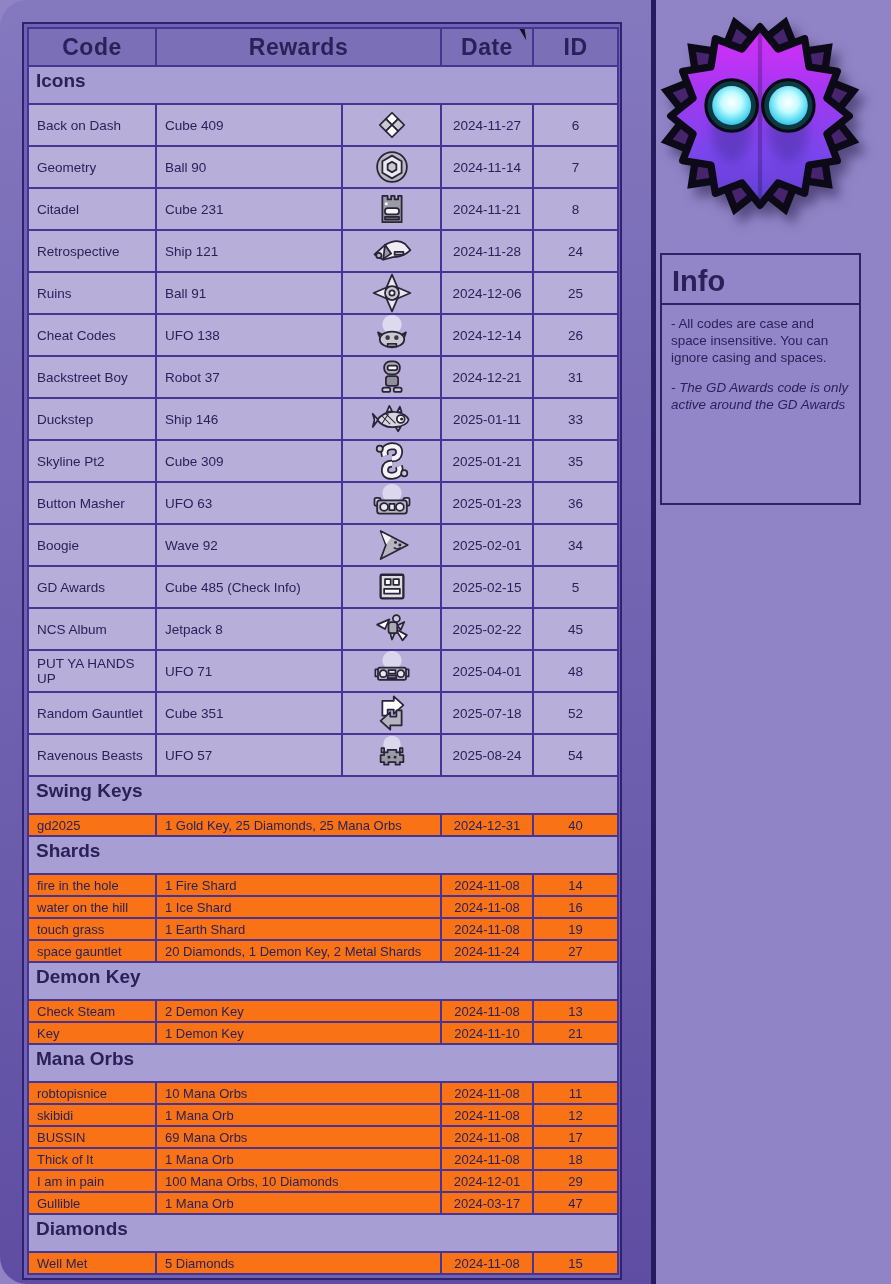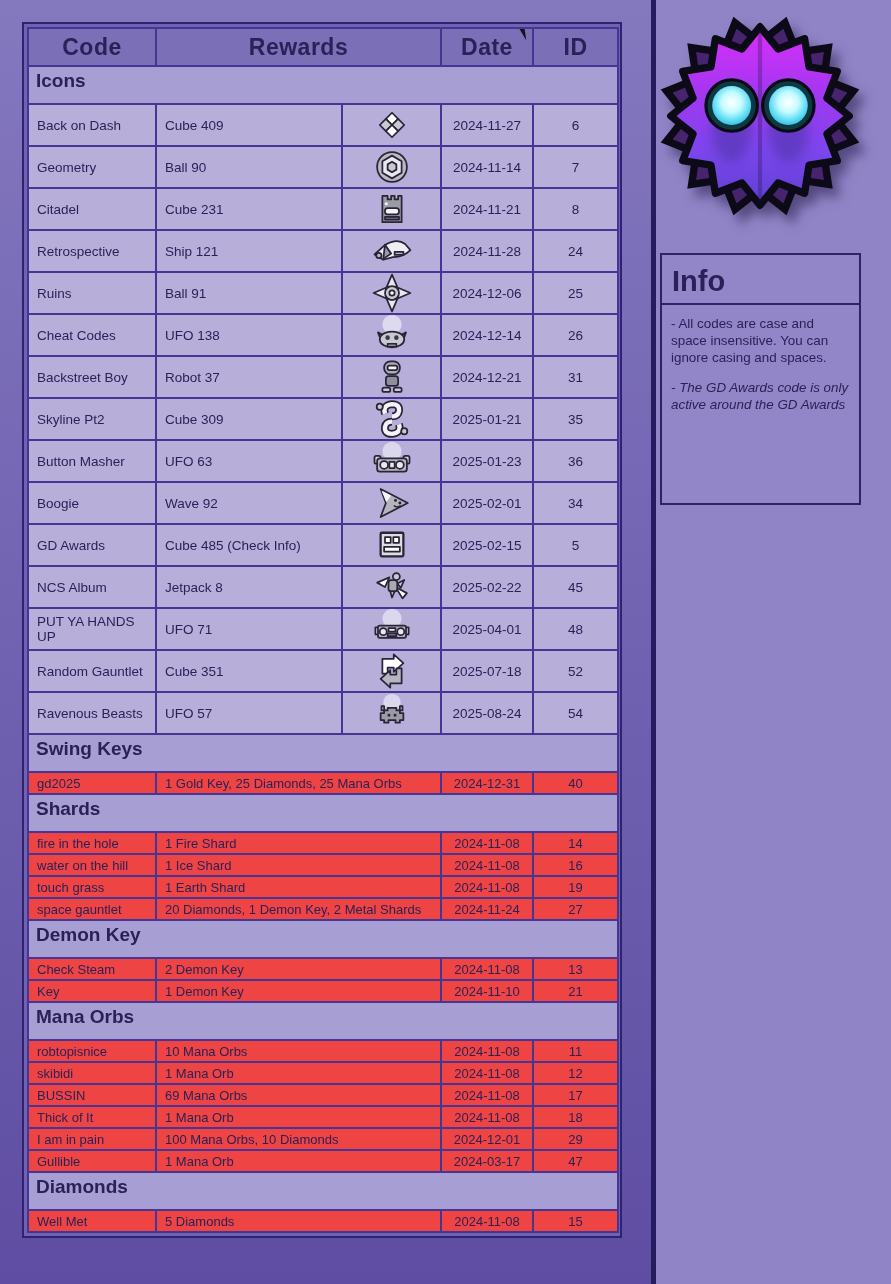--- a/index.html
+++ b/index.html
@@ -1,33 +1,33 @@
 <!DOCTYPE html>
 <html><head>
 <meta charset="utf-8">
 <style>
   html,body{margin:0;padding:0;}
   body{background:#9084c7;font-family:"Liberation Sans","DejaVu Sans",sans-serif;}
-  .page{position:relative;width:891px;height:1284px;overflow:hidden;background:#9084c7;}
+  .page{position:relative;width:891px;height:1284px;overflow:hidden;background:#9084c7;border-radius:27px;}
 
   
   .panel{position:absolute;left:-6px;top:-6px;width:652px;height:1294px;
          border:5px solid #261b5e;background:linear-gradient(#8478bf,#5e4da2);}
 
   
   .tablebox{position:absolute;left:22px;top:22px;width:600px;
             border:2px solid #2f2270;background:#6f62b0;padding:3px;box-sizing:border-box;}
   table.codes{border-collapse:collapse;table-layout:fixed;width:590px;}
   table.codes td,table.codes th{border:2px solid #463594;color:#2b2158;overflow:hidden;}
   table.codes th{background:#7b6fb7;font-size:23px;font-weight:bold;height:34px;
                  letter-spacing:.5px;position:relative;}
   td.sec{background:#a79ed4;font-size:19px;font-weight:bold;height:28px;
          padding:0 0 8px 7px;text-align:left;}
   tr.icon-row td{background:#b7aeda;height:40px;font-size:13.5px;}
-  tr.compact td{background:#ef4444;height:20px;font-size:13px;}
+  tr.compact td{background:#f97316;height:20px;font-size:13px;}
   td.code,td.reward{text-align:left;padding:0 4px 0 8px;}
   td.date,td.idc{text-align:center;padding:0;}
   td.icon-cell{text-align:center;padding:0;}
   .gd-icon{display:block;margin:-2px auto;}
 
   
   .date-marker{position:absolute;right:5px;top:-1px;width:9px;height:12px;background:#15121f;
                clip-path:polygon(0 0,65% 0,100% 100%);transform:rotate(6deg);}
 
   
@@ -182,20 +182,40 @@
                   <rect x="15" y="6" width="18" height="15" rx="7" fill="#aaaab4"></rect>
                   <rect x="19" y="11" width="11" height="5" rx="2" fill="#f4f4f7"></rect>
                   <rect x="17" y="23" width="14" height="11" rx="3" fill="#8f8f9a"></rect>
                   <rect x="13" y="36" width="9" height="5" rx="2" fill="#c9c9d1"></rect>
                   <rect x="26" y="36" width="9" height="5" rx="2" fill="#c9c9d1"></rect>
                 </g>
               </svg>
             </td>
             <td class="date">2024-12-21</td>
             <td class="idc">31</td>
+          </tr>
+          <tr class="icon-row">
+            <td class="code">Duckstep</td>
+            <td class="reward">Ship 146</td>
+            <td class="icon-cell">
+              <svg class="gd-icon" viewBox="0 0 48 48" width="42" height="42">
+                <g stroke="#2a2438" stroke-width="2" stroke-linejoin="round">
+                  <path d="M7 25 Q15 15 28 16 Q41 18 43 25 Q41 32 28 33 Q15 35 7 25 Z" fill="#d6d6dd"></path>
+                  <path d="M8 25 L2 18 L4 25 L2 33 Z" fill="#e9e9ef"></path>
+                  <path d="M18 16 L21 9 L24 15 Z" fill="#e9e9ef"></path>
+                  <path d="M30 16 L33 10 L35 16 Z" fill="#e9e9ef"></path>
+                  <path d="M12 20 L22 30 M16 17 L28 29 M12 30 L20 18" stroke-width="1.2" fill="none"></path>
+                  <circle cx="34" cy="24" r="4.5" fill="#fff"></circle>
+                  <circle cx="35" cy="24" r="1.8" fill="#2a2438" stroke="none"></circle>
+                  <path d="M28 33 L31 38 L34 33 Z" fill="#c9c9d1"></path>
+                </g>
+              </svg>
+            </td>
+            <td class="date">2025-01-11</td>
+            <td class="idc">33</td>
           </tr>
           <tr class="icon-row">
             <td class="code">Skyline Pt2</td>
             <td class="reward">Cube 309</td>
             <td class="icon-cell">
               <svg class="gd-icon" viewBox="0 0 48 48" width="42" height="42">
                 <g fill="none">
                   <path d="M16 18 Q13 8 24 7 Q33 7 32 15 Q31 21 24 21" stroke="#2a2438" stroke-width="9"></path>
                   <path d="M16 18 Q13 8 24 7 Q33 7 32 15 Q31 21 24 21" stroke="#f4f4f7" stroke-width="5"></path>
                   <path d="M32 30 Q35 40 24 41 Q15 41 16 33 Q17 27 24 27" stroke="#2a2438" stroke-width="9"></path>

